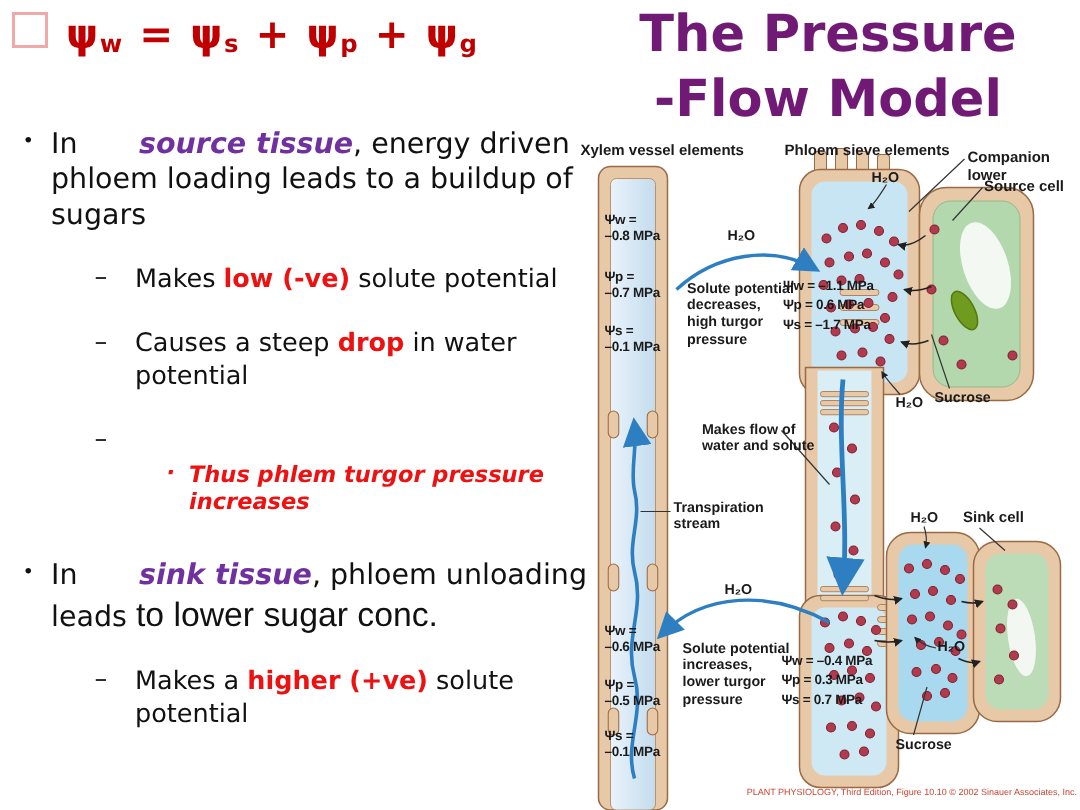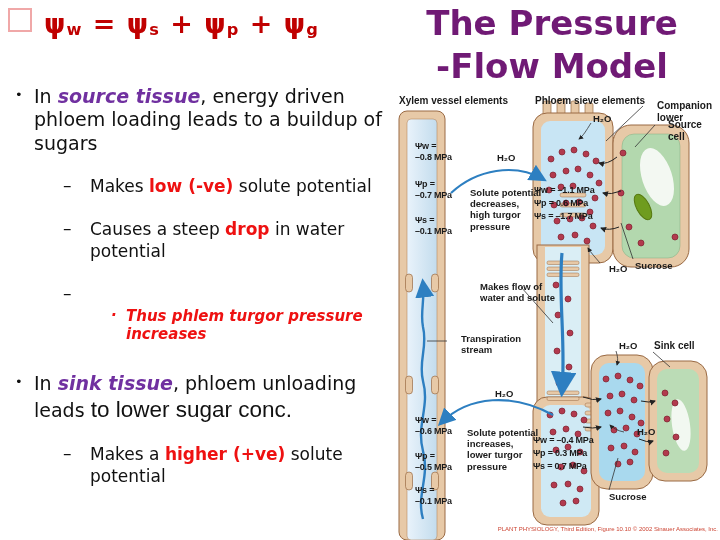--- a/index.html
+++ b/index.html
@@ -18,31 +18,31 @@
 
   
   .textcol{position:absolute;left:8px;top:66px;width:384px;color:#111;white-space:pre-line;}
   .bm{position:relative;padding-left:26px;font-size:19px;line-height:1.23;margin-bottom:2px;}
   .bm .mk{position:absolute;left:7px;top:2px;font-size:13px;}
   .bs{position:relative;margin-left:52px;padding-left:30px;font-size:17px;line-height:1.26;margin-bottom:3px;}
   .bs .mk{position:absolute;left:3px;top:-1px;}
   .br{position:relative;margin-left:96px;padding-left:22px;font-size:15px;line-height:1.2;
       margin:1px 0 4px 96px;color:#ee1111;font-weight:bold;font-style:italic;}
   .br .mk{position:absolute;left:7px;top:-1px;}
-  .purple{color:#7030a0;font-weight:bold;font-style:italic;}
+  .purple{color:#7030a0;font-weight:bold;font-style:italic;margin-left:35px;}
   .red{color:#ee1111;font-weight:bold;}
   .big{font-size:22.5px;font-family:"Liberation Sans",sans-serif;}
   .gap-top{margin-top:6px;}
 
   
   .diagram{position:absolute;left:385px;top:95px;width:335px;height:445px;
            font-family:"Liberation Sans",sans-serif;}
   .diagram svg{position:absolute;left:0;top:0;}
   .dlabel{position:absolute;font-size:9.5px;line-height:1.18;color:#1a1a1a;
-          font-weight:600;white-space:pre-line;z-index:2;margin-left:12px;}
+          font-weight:600;white-space:pre-line;z-index:2;}
   .dhead{font-weight:bold;font-size:10px;}
   .dval{font-size:9px;font-weight:700;letter-spacing:-0.2px;}
   .caption{position:absolute;right:2px;top:431px;font-size:6px;color:#cc4433;
            white-space:nowrap;font-weight:400;z-index:2;}
 </style>
 </head>
 <body>
 
 <div class="slide">
 

